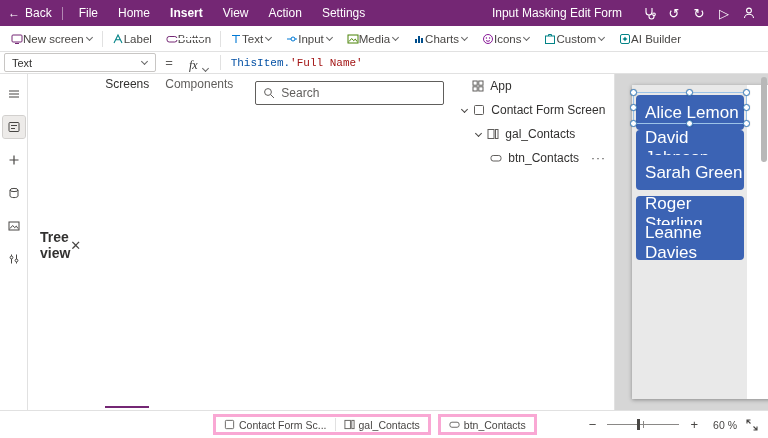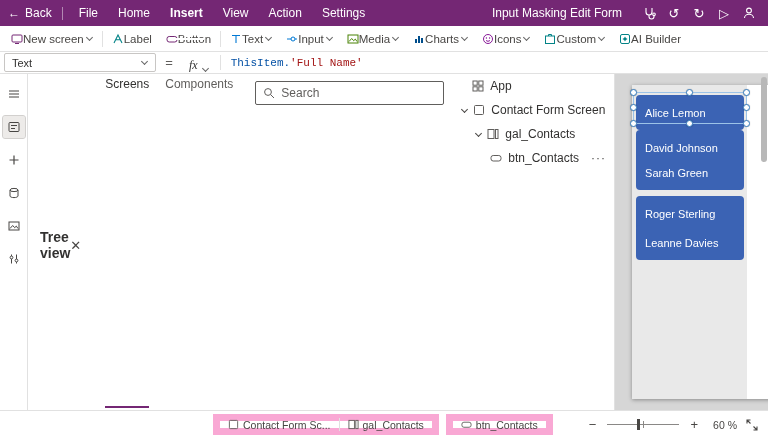--- a/index.html
+++ b/index.html
@@ -54,33 +54,33 @@
 .tree{font-size:12px;color:#323130}
 .tree-row{display:flex;align-items:center;height:24px;gap:6px;padding-right:8px;cursor:pointer}
 .tree-row .grow{flex:1}
 .tree-row .more{color:#484644;letter-spacing:1px;font-size:12px}
 .tchev{display:inline-block;width:5px;height:5px;border-right:1.2px solid #484644;border-bottom:1.2px solid #484644;transform:rotate(45deg);margin-bottom:2px}
 
 
 .canvas{flex:1;background:#d6d6d6;position:relative;min-width:0}
 .artboard{position:absolute;left:17px;top:11px;width:515px;height:314px;background:#fff;box-shadow:0 1px 4px rgba(0,0,0,.35)}
 .gallery{position:absolute;left:0;top:0;width:115px;height:100%;background:#e9e9e9}
-.gbtn{position:absolute;left:4px;width:108px;height:35px;background:#3b63b4;border-radius:4px;color:#fff;font-size:11px;display:flex;align-items:center;padding-left:9px;cursor:pointer}
+.gbtn{position:absolute;left:4px;width:108px;height:35px;background:#3b63b4;border-radius:4px;color:#fff;font-size:17px;display:flex;align-items:center;padding-left:9px;cursor:pointer}
 .sel-box{position:absolute;left:1px;top:7px;width:114px;height:32px;border:1px solid #9cc3e8;pointer-events:none}
 .handle{position:absolute;width:7px;height:7px;border-radius:50%;background:#fff;border:1px solid #3b82c4;box-shadow:0 0 1px rgba(0,0,0,.35);pointer-events:auto;cursor:pointer}
 .h-tl{left:-4px;top:-4px}.h-tm{left:calc(50% - 4px);top:-4px}.h-tr{right:-4px;top:-4px}
 .h-ml{left:-4px;top:calc(50% - 4px)}.h-mr{right:-4px;top:calc(50% - 4px)}
 .h-bl{left:-4px;bottom:-4px}.h-bm{left:calc(50% - 4px);bottom:-4px}.h-br{right:-4px;bottom:-4px}
 .vscroll{position:absolute;right:1px;top:3px;bottom:3px;width:6px}
 .vscroll .thumb{position:absolute;top:0;width:6px;height:85px;background:#b8b8b8;border-radius:3px;cursor:pointer}
 
 
 .bottombar{flex:0 0 28px;border-top:1px solid #e1e1e1;background:#fff;display:flex;align-items:center;font-size:10.5px;color:#484644;padding-right:10px}
 .bb-spacer{width:213px;flex:0 0 213px}
-.bb-group{display:flex;align-items:center;border:7px solid #f9a8d4;height:21px;background:#fff}
+.bb-group{display:flex;align-items:center;border:3px solid #f9a8d4;height:21px;background:#fff}
 .bb-tab{display:flex;align-items:center;gap:4px;padding:0 8px;height:100%;cursor:pointer;white-space:nowrap}
 .bb-tab-div{width:1px;height:13px;background:#e1e1e1}
 .bb-single{margin-left:7px}
 .zoom{margin-left:auto;display:flex;align-items:center;gap:9px;color:#484644}
 .zbtn{font-size:13px;cursor:pointer;padding:0 2px}
 .ztrack{width:72px;height:1px;background:#8a8886;position:relative}
 .ztick{position:absolute;left:50%;top:-3px;width:1px;height:7px;background:#8a8886}
 .zthumb{position:absolute;left:30px;top:-5px;width:3px;height:11px;background:#484644;cursor:pointer}
 .zpct{min-width:28px;text-align:right}
 .zfit{cursor:pointer;display:flex;align-items:center}

